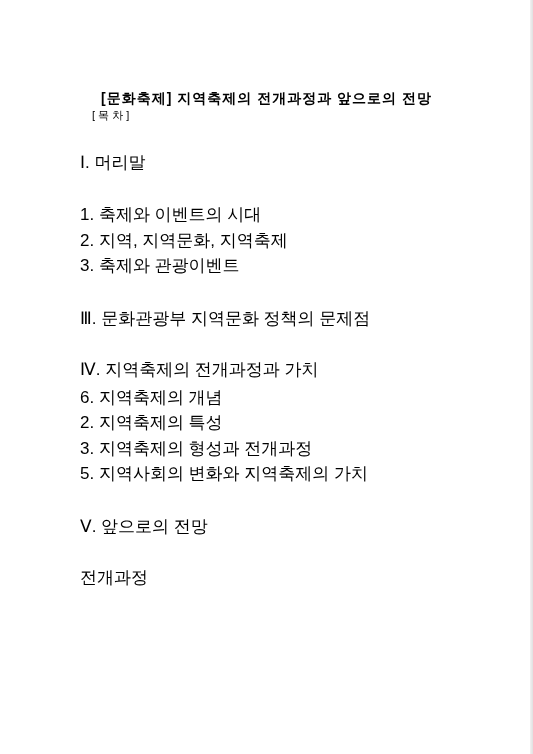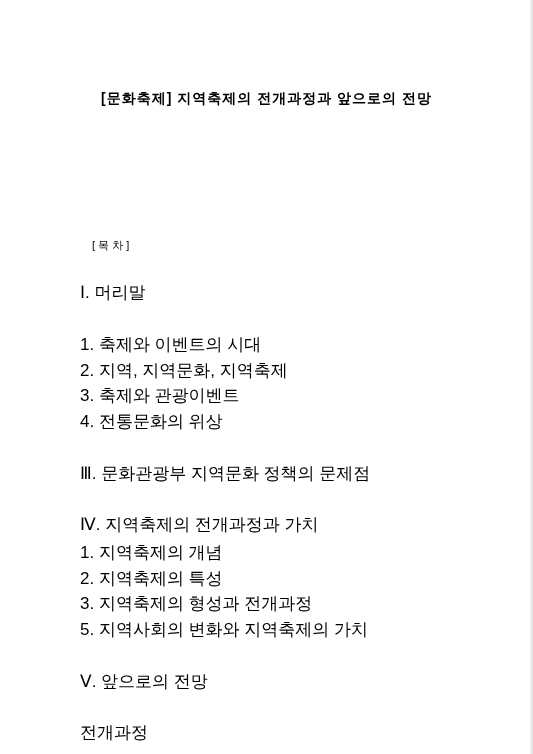--- a/index.html
+++ b/index.html
@@ -13,21 +13,20 @@
       background: #ffffff;
       font-family: "Malgun Gothic", "맑은 고딕", sans-serif;
       padding: 90px 80px 40px 80px;
       position: relative;
     }
     .title {
       font-size: 14px;
       font-weight: bold;
       text-align: center;
       letter-spacing: 1px;
-      margin-bottom: 130px;
       color: #000;
     }
     .toc-heading {
       font-size: 11px;
       color: #000;
       margin-bottom: 28px;
       margin-left: 12px;
     }
     .section-heading {
       font-size: 17px;
@@ -59,30 +58,29 @@
 <div class="toc-heading">[ 목 차 ]</div>
 
 <div class="section-block">
   <div class="section-heading">Ⅰ. 머리말</div>
 </div>
 
 <div class="section-block">
   <div class="toc-item">1. 축제와 이벤트의 시대</div>
   <div class="toc-item">2. 지역, 지역문화, 지역축제</div>
   <div class="toc-item">3. 축제와 관광이벤트</div>
-  <div class="toc-item">4. 전통문화의 위상</div>
 </div>
 
 <div class="section-block">
   <div class="section-heading">Ⅲ. 문화관광부 지역문화 정책의 문제점</div>
 </div>
 
 <div class="section-block">
   <div class="section-heading">Ⅳ. 지역축제의 전개과정과 가치</div>
-  <div class="toc-item">1. 지역축제의 개념</div>
+  <div class="toc-item">6. 지역축제의 개념</div>
   <div class="toc-item">2. 지역축제의 특성</div>
   <div class="toc-item">3. 지역축제의 형성과 전개과정</div>
   <div class="toc-item">5. 지역사회의 변화와 지역축제의 가치</div>
 </div>
 
 <div class="section-block">
   <div class="section-heading">Ⅴ. 앞으로의 전망</div>
 </div>
 
 <div class="section-block">

